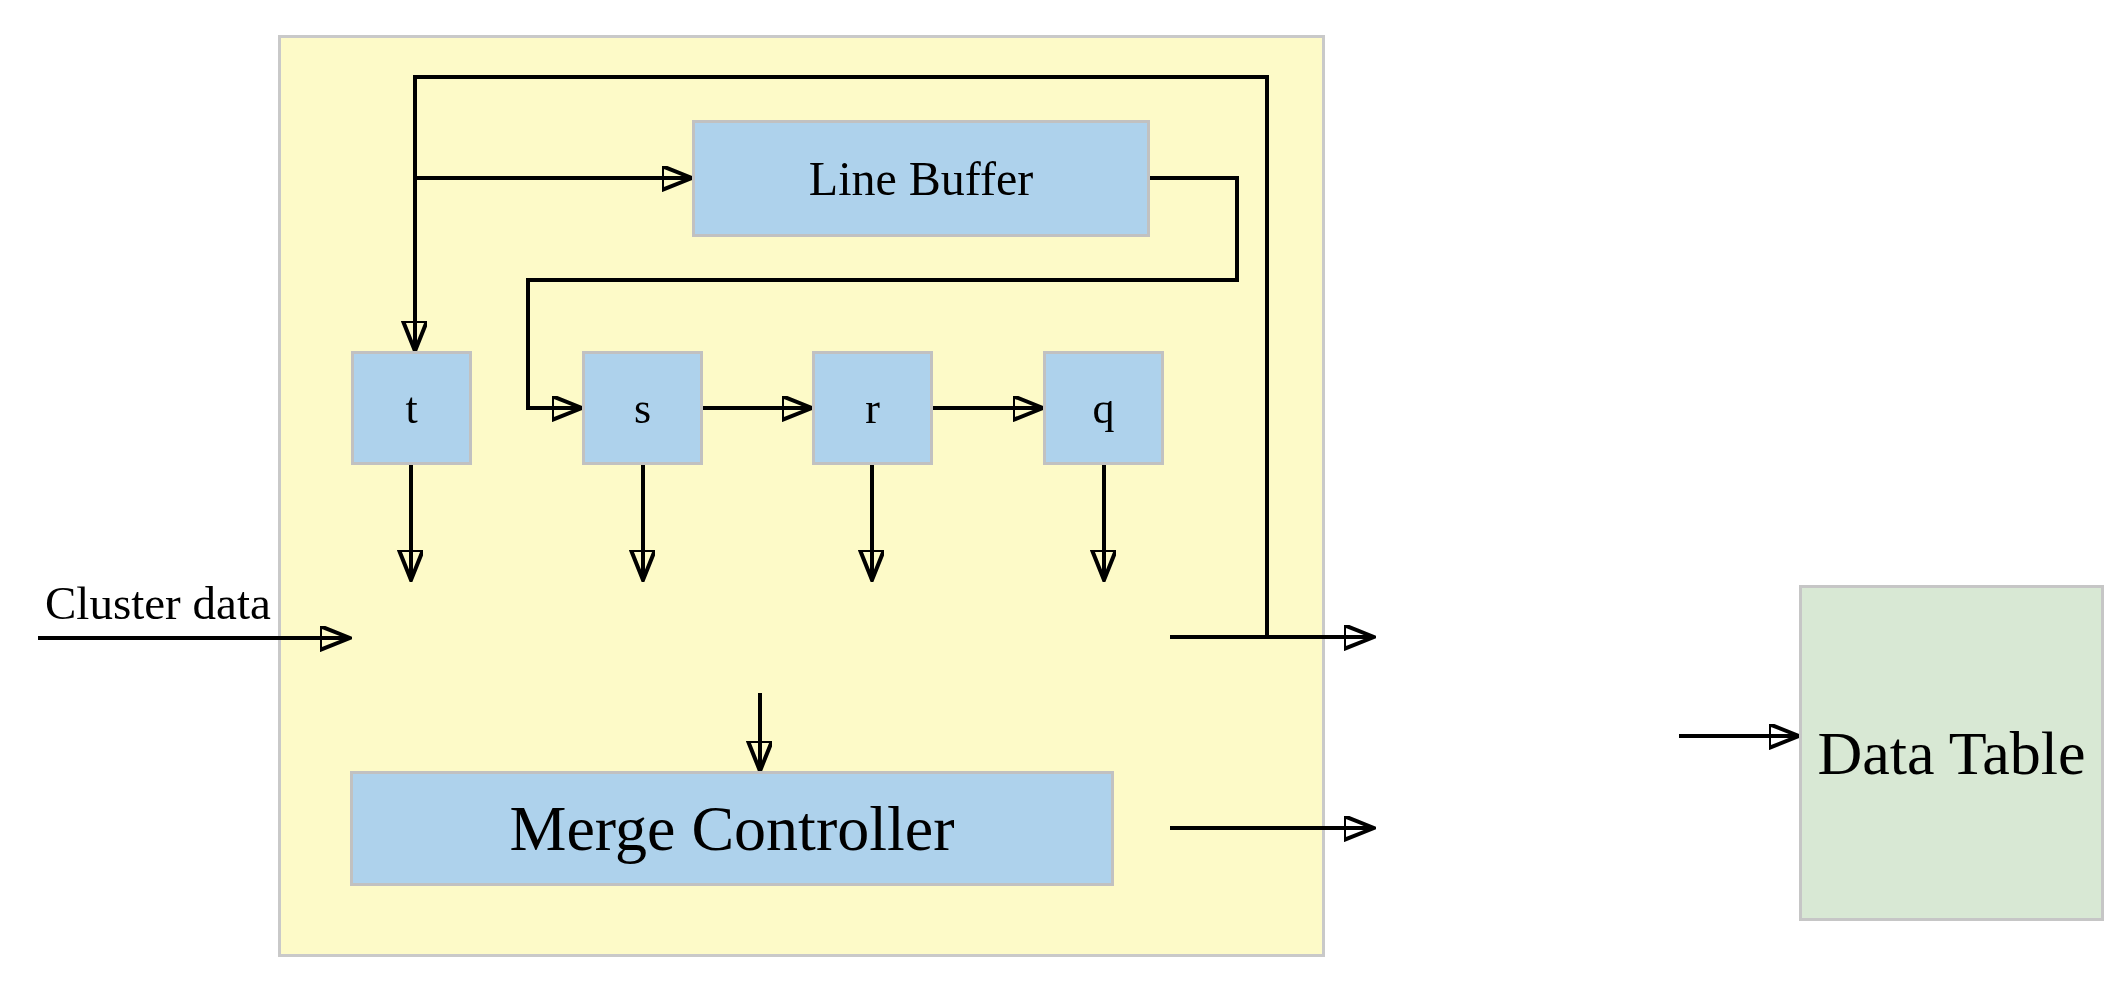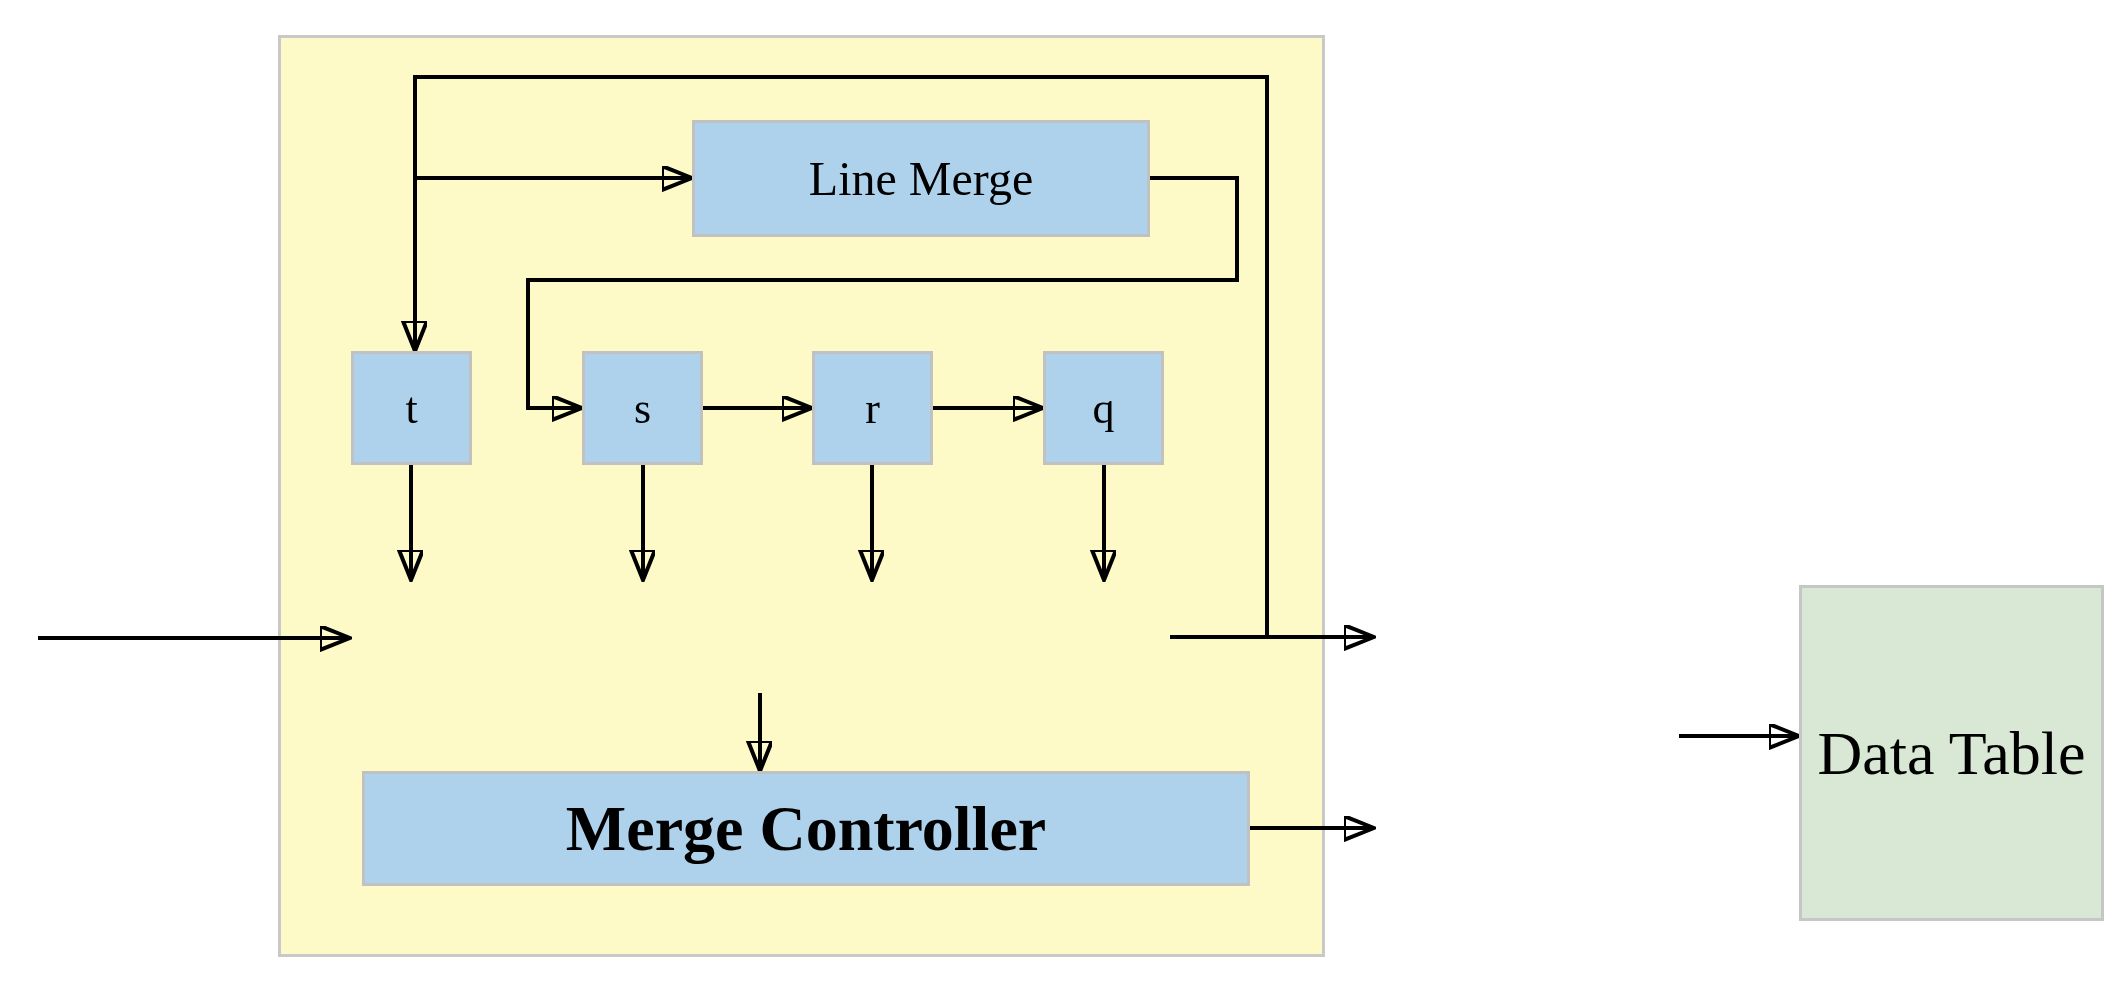--- a/index.html
+++ b/index.html
@@ -58,21 +58,21 @@
     background: #D8E8D4;
     border: 3px solid #C6C6C6;
   }
   .node-line-buffer { left: 692px; top: 120px; width: 458px; height: 117px; font-size: 48px; }
   .node-reg { top: 351px; width: 121px; height: 114px; font-size: 44px; }
   .node-reg-t { left: 351px; }
   .node-reg-s { left: 582px; }
   .node-reg-r { left: 812px; }
   .node-reg-q { left: 1043px; }
   .node-label-assigner  { left: 350px; top: 580px; width: 820px; height: 113px; font-size: 64px; }
-  .node-merge-controller{ left: 362px; top: 771px; width: 888px; height: 115px; font-size: 64px; font-weight: bold; }
+  .node-merge-controller{ left: 350px; top: 771px; width: 764px; height: 115px; font-size: 64px; }
   .node-merge-table { left: 1374px; top: 585px; width: 305px; height: 302px; font-size: 62px; line-height: 1.17; }
   .node-data-table  { left: 1799px; top: 585px; width: 305px; height: 336px; font-size: 62px; }
   .input-label {
     position: absolute;
     left: 45px;
     top: 576px;
     font-size: 47px;
     color: #000000;
     white-space: nowrap;
     z-index: 3;
@@ -101,23 +101,24 @@
     <path d="M933,408 H1043" marker-end="url(#arw)"></path>
     <path d="M411,465 V580" marker-end="url(#arw)"></path>
     <path d="M643,465 V580" marker-end="url(#arw)"></path>
     <path d="M872,465 V580" marker-end="url(#arw)"></path>
     <path d="M1104,465 V580" marker-end="url(#arw)"></path>
     <path d="M760,693 V771" marker-end="url(#arw)"></path>
     <path d="M1170,828 H1374" marker-end="url(#arw)"></path>
     <path d="M1679,736 H1799" marker-end="url(#arw)"></path>
   </svg>
 
+  <div class="input-label">Cluster data</div>
 
   <div class="node blue node-line-buffer">
-    <span>Line Merge</span>
+    <span>Line Buffer</span>
   </div>
 
   <div class="node blue node-reg node-reg-t">
     <span>t</span>
   </div>
   <div class="node blue node-reg node-reg-s">
     <span>s</span>
   </div>
   <div class="node blue node-reg node-reg-r">
     <span>r</span>

